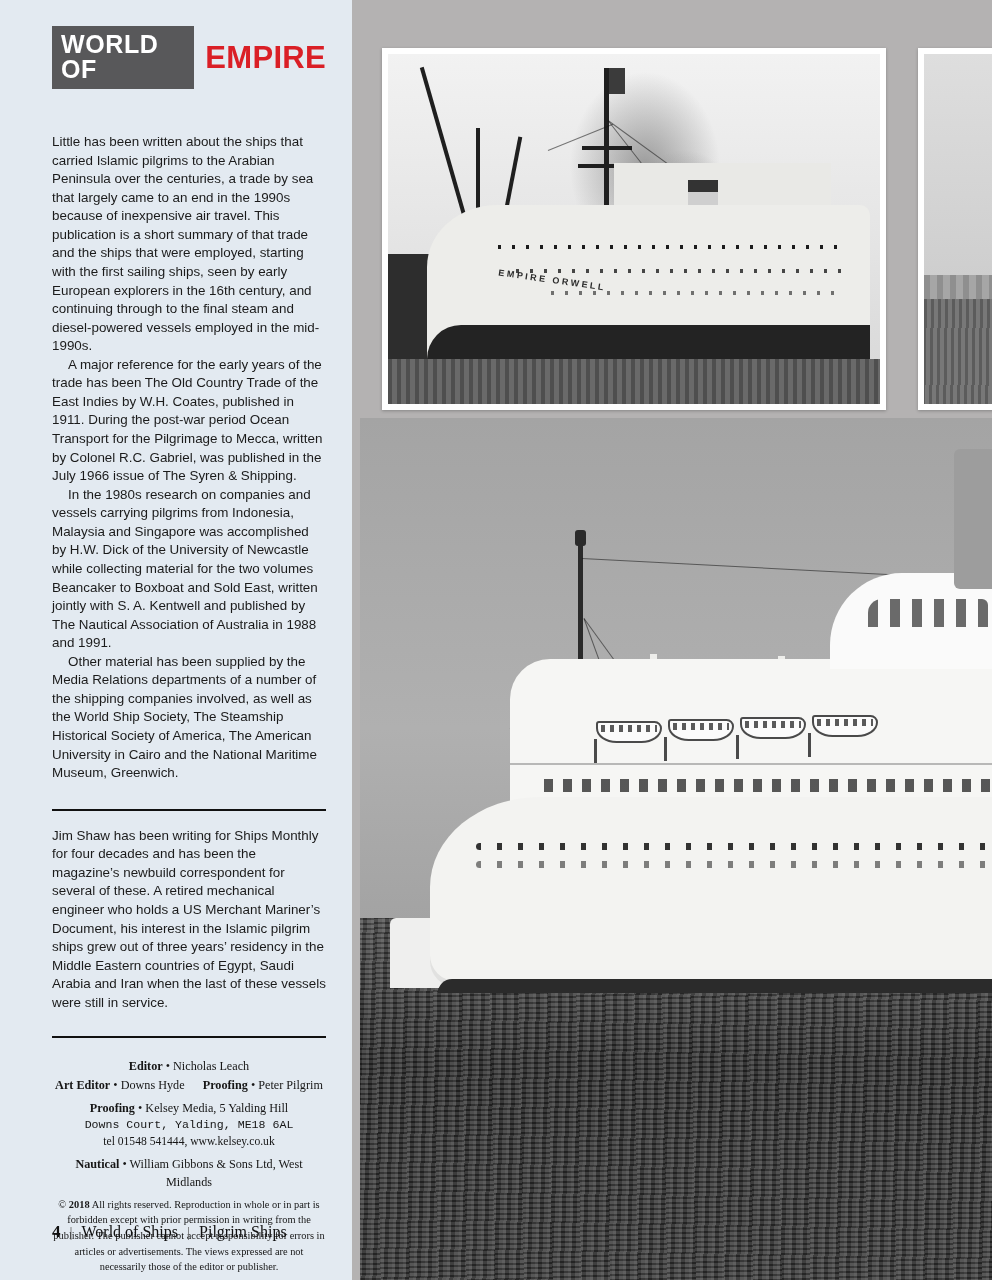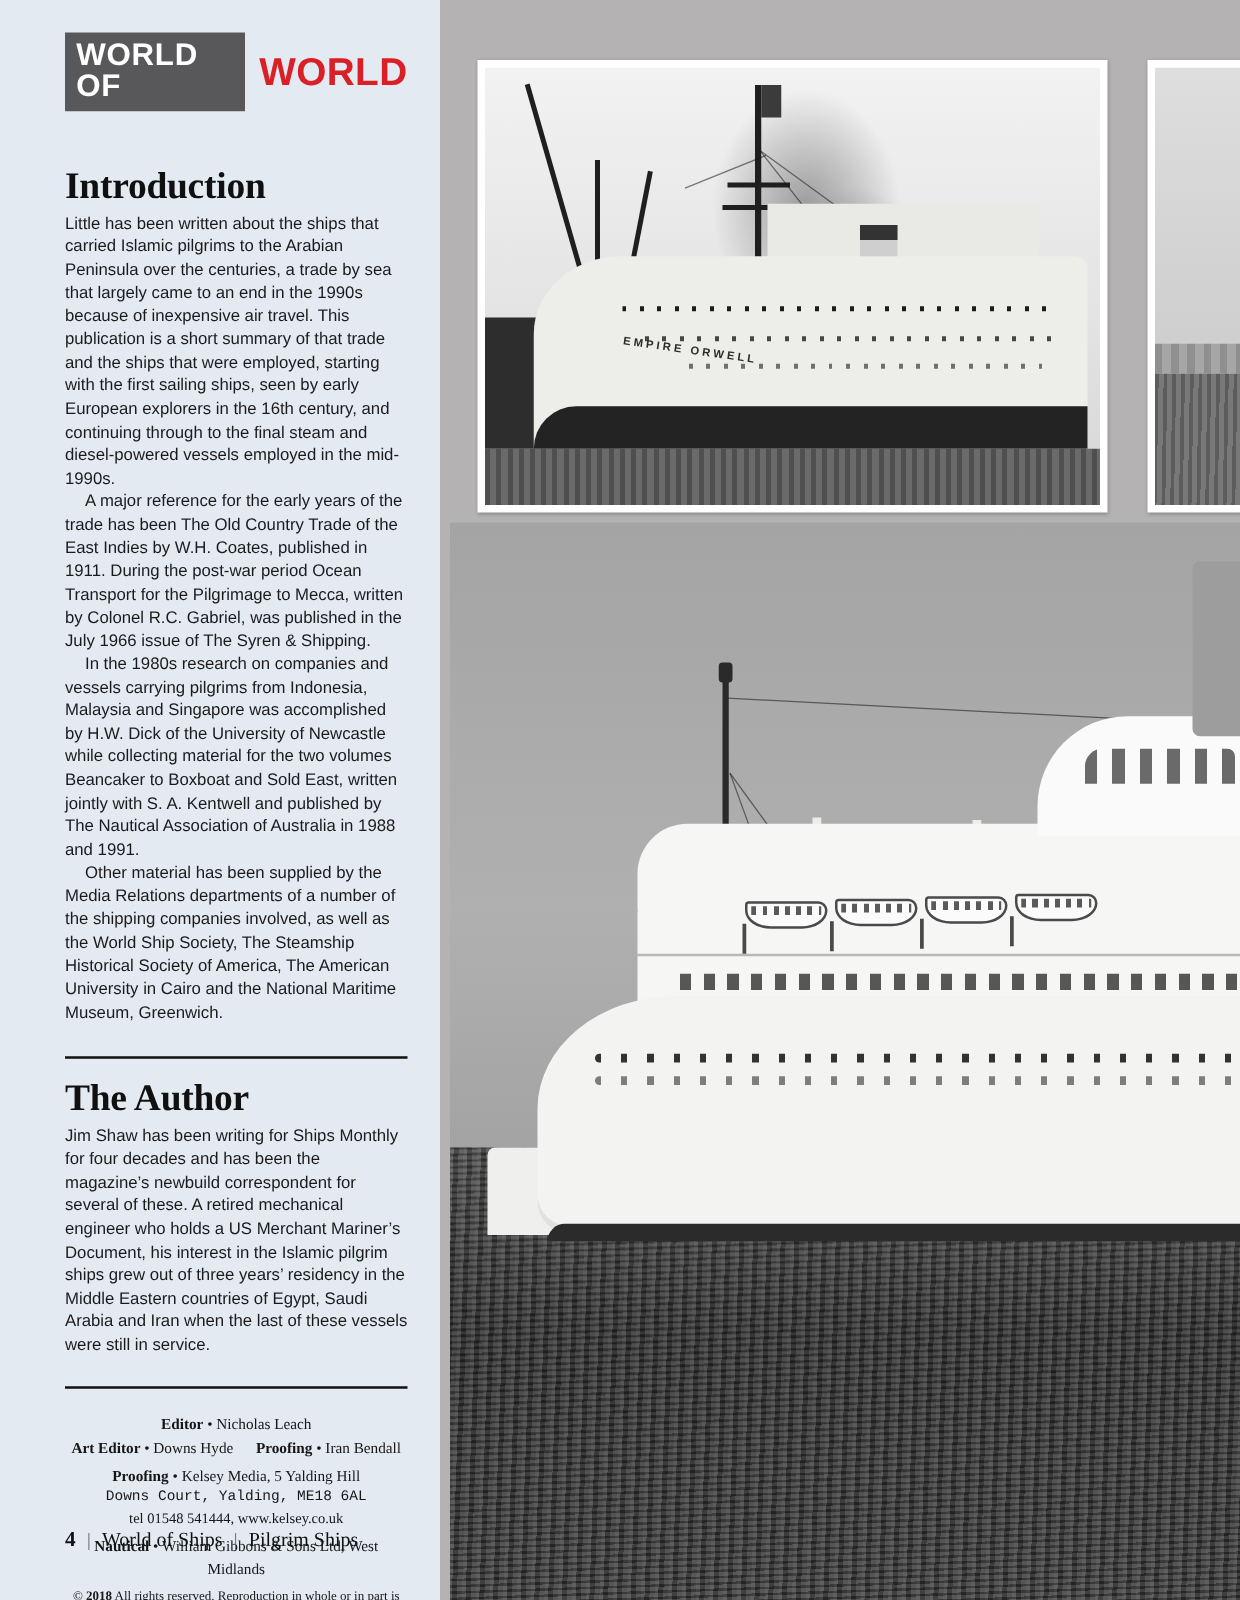--- a/index.html
+++ b/index.html
@@ -324,48 +324,46 @@
 
         <div class="b2-sea"></div>
       </div>
     </div>
   </div>
 
   <div class="sidebar">
 
     <div class="masthead">
       <div class="mast-box">WORLD OF</div>
-      <div class="mast-ships">WORLD</div>
-    </div>
-
-    <h2 class="section-title">Introduction</h2>
+      <div class="mast-ships">EMPIRE</div>
+    </div>
+
     <div class="body-copy">
       <p>Little has been written about the ships that carried Islamic pilgrims to the Arabian Peninsula over the centuries, a trade by sea that largely came to an end in the 1990s because of inexpensive air travel. This publication is a short summary of that trade and the ships that were employed, starting with the first sailing ships, seen by early European explorers in the 16th century, and continuing through to the final steam and diesel-powered vessels employed in the mid-1990s.</p>
       <p class="indent">A major reference for the early years of the trade has been The Old Country Trade of the East Indies by W.H. Coates, published in 1911. During the post-war period Ocean Transport for the Pilgrimage to Mecca, written by Colonel R.C. Gabriel, was published in the July 1966 issue of The Syren &amp; Shipping.</p>
       <p class="indent">In the 1980s research on companies and vessels carrying pilgrims from Indonesia, Malaysia and Singapore was accomplished by H.W. Dick of the University of Newcastle while collecting material for the two volumes Beancaker to Boxboat and Sold East, written jointly with S. A. Kentwell and published by The Nautical Association of Australia in 1988 and 1991.</p>
       <p class="indent">Other material has been supplied by the Media Relations departments of a number of the shipping companies involved, as well as the World Ship Society, The Steamship Historical Society of America, The American University in Cairo and the National Maritime Museum, Greenwich.</p>
     </div>
 
     <hr class="rule">
 
-    <h2 class="section-title">The Author</h2>
     <div class="body-copy">
       <p>Jim Shaw has been writing for Ships Monthly for four decades and has been the magazine’s newbuild correspondent for several of these. A retired mechanical engineer who holds a US Merchant Mariner’s Document, his interest in the Islamic pilgrim ships grew out of three years’ residency in the Middle Eastern countries of Egypt, Saudi Arabia and Iran when the last of these vessels were still in service.</p>
     </div>
 
     <hr class="rule tight">
 
     <div class="credits">
       <div class="l1">
         <b>Editor</b><span> • </span><span>Nicholas Leach</span>
       </div>
       <div class="l2">
         <b>Art Editor</b><span> • </span><span>Downs Hyde</span>
         <span style="display:inline-block;width:12px"></span>
-        <b>Proofing</b><span> • </span><span>Iran Bendall</span>
+        <b>Proofing</b><span> • </span><span>Peter Pilgrim</span>
       </div>
       <div class="l3">
         <b>Proofing</b><span> • </span><span>Kelsey Media, 5 Yalding Hill</span>
       </div>
       <div class="l4">Downs Court, Yalding, ME18 6AL</div>
       <div class="l5">tel 01548 541444, www.kelsey.co.uk</div>
       <div class="l6">
         <b>Nautical</b><span> • </span><span>William Gibbons &amp; Sons Ltd, West Midlands</span>
       </div>
       <div class="copy">

